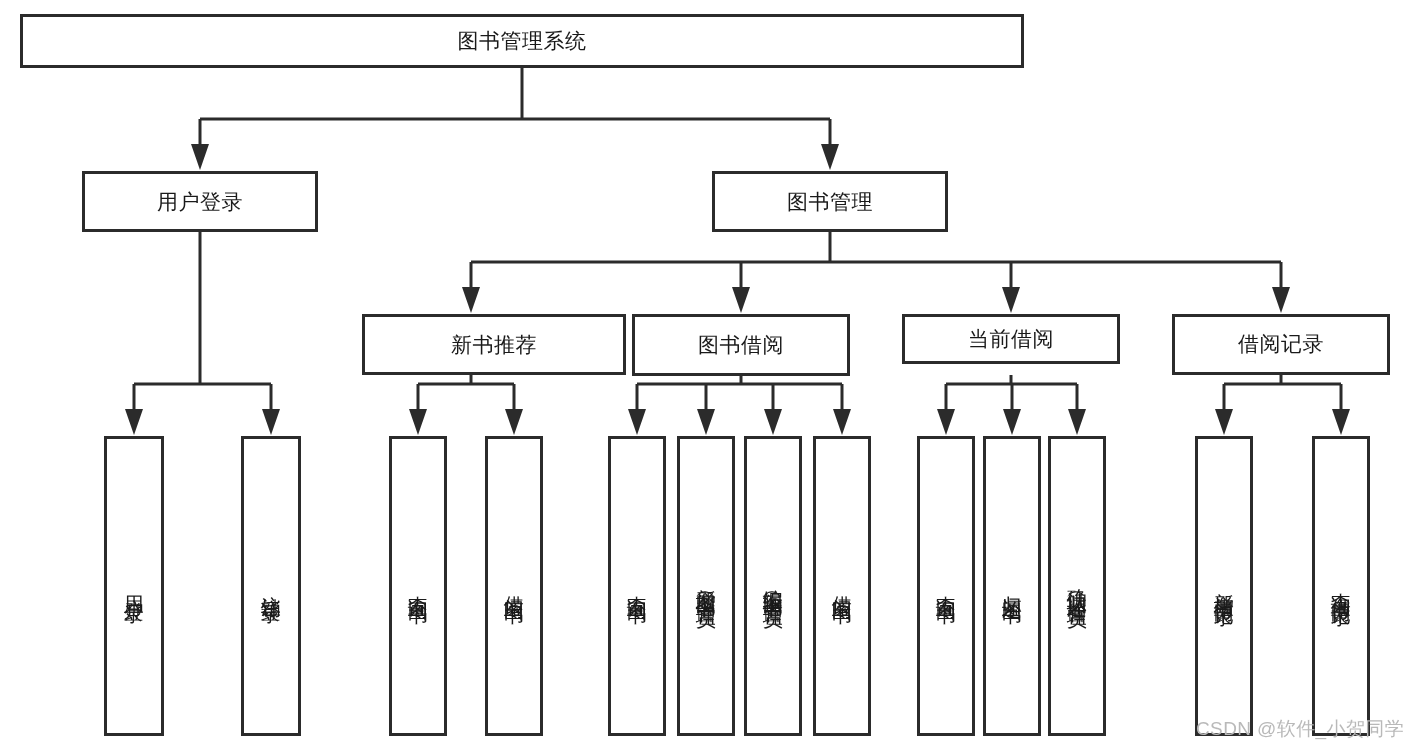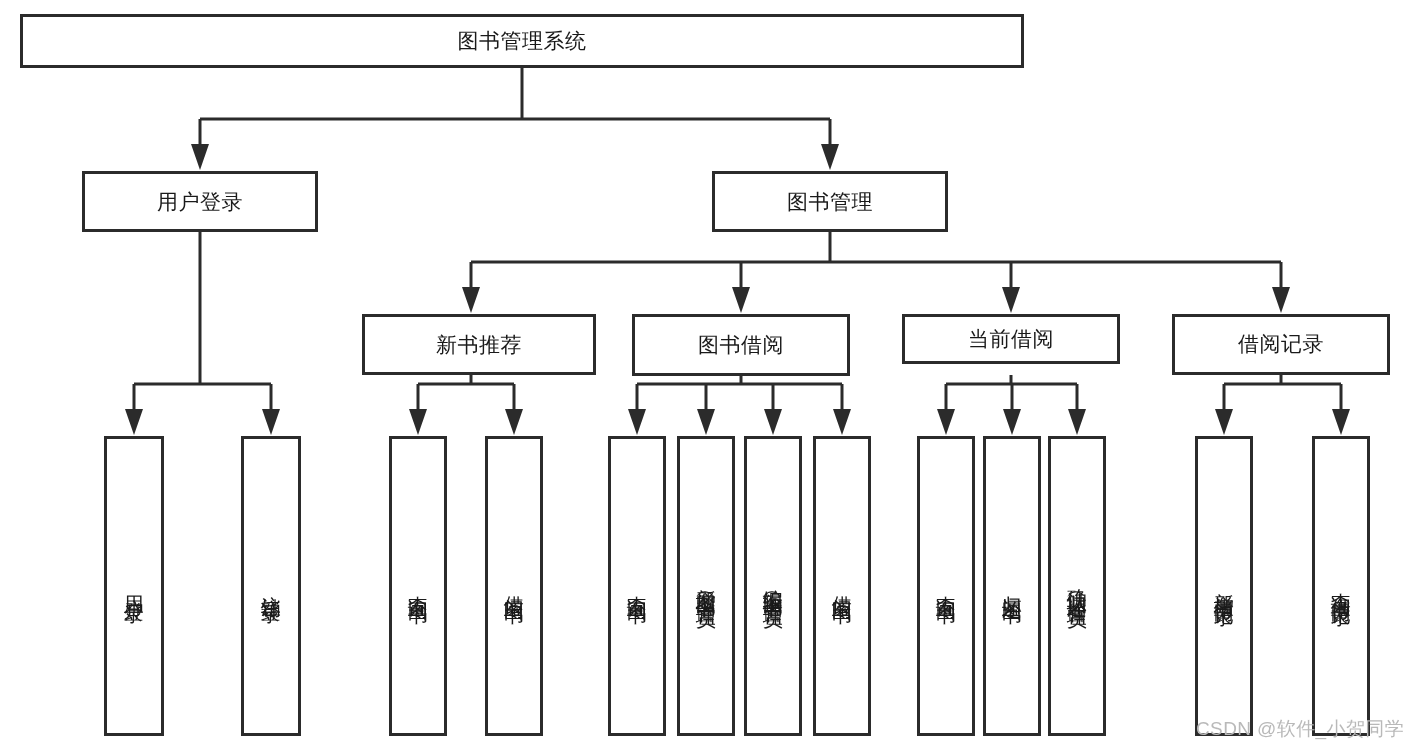--- a/index.html
+++ b/index.html
@@ -127,21 +127,21 @@
   <div id="nodes-layer">
       <div class="node level-0" style="left: 20px; top: 14px; width: 1004px; height: 54px; border-color: rgb(43, 43, 43); background: rgb(255, 255, 255);">
         <span class="node-label" style="color: rgb(26, 26, 26);">图书管理系统</span>
       </div>
       <div class="node level-1" style="left: 82px; top: 171px; width: 236px; height: 61px; border-color: rgb(43, 43, 43); background: rgb(255, 255, 255);">
         <span class="node-label" style="color: rgb(26, 26, 26);">用户登录</span>
       </div>
       <div class="node level-1" style="left: 712px; top: 171px; width: 236px; height: 61px; border-color: rgb(43, 43, 43); background: rgb(255, 255, 255);">
         <span class="node-label" style="color: rgb(26, 26, 26);">图书管理</span>
       </div>
-      <div class="node level-2" style="left: 362px; top: 314px; width: 234px; height: 61px; border-color: rgb(43, 43, 43); background: rgb(255, 255, 255);">
+      <div class="node level-2" style="left: 362px; top: 314px; width: 264px; height: 61px; border-color: rgb(43, 43, 43); background: rgb(255, 255, 255);">
         <span class="node-label" style="color: rgb(26, 26, 26);">新书推荐</span>
       </div>
       <div class="node level-2" style="left: 632px; top: 314px; width: 218px; height: 62px; border-color: rgb(43, 43, 43); background: rgb(255, 255, 255);">
         <span class="node-label" style="color: rgb(26, 26, 26);">图书借阅</span>
       </div>
       <div class="node level-2" style="left: 902px; top: 314px; width: 218px; height: 50px; border-color: rgb(43, 43, 43); background: rgb(255, 255, 255);">
         <span class="node-label" style="color: rgb(26, 26, 26);">当前借阅</span>
       </div>
       <div class="node level-2" style="left: 1172px; top: 314px; width: 218px; height: 61px; border-color: rgb(43, 43, 43); background: rgb(255, 255, 255); font-family: Liberation Serif, serif;">
         <span class="node-label" style="color: rgb(26, 26, 26);">借阅记录</span>

